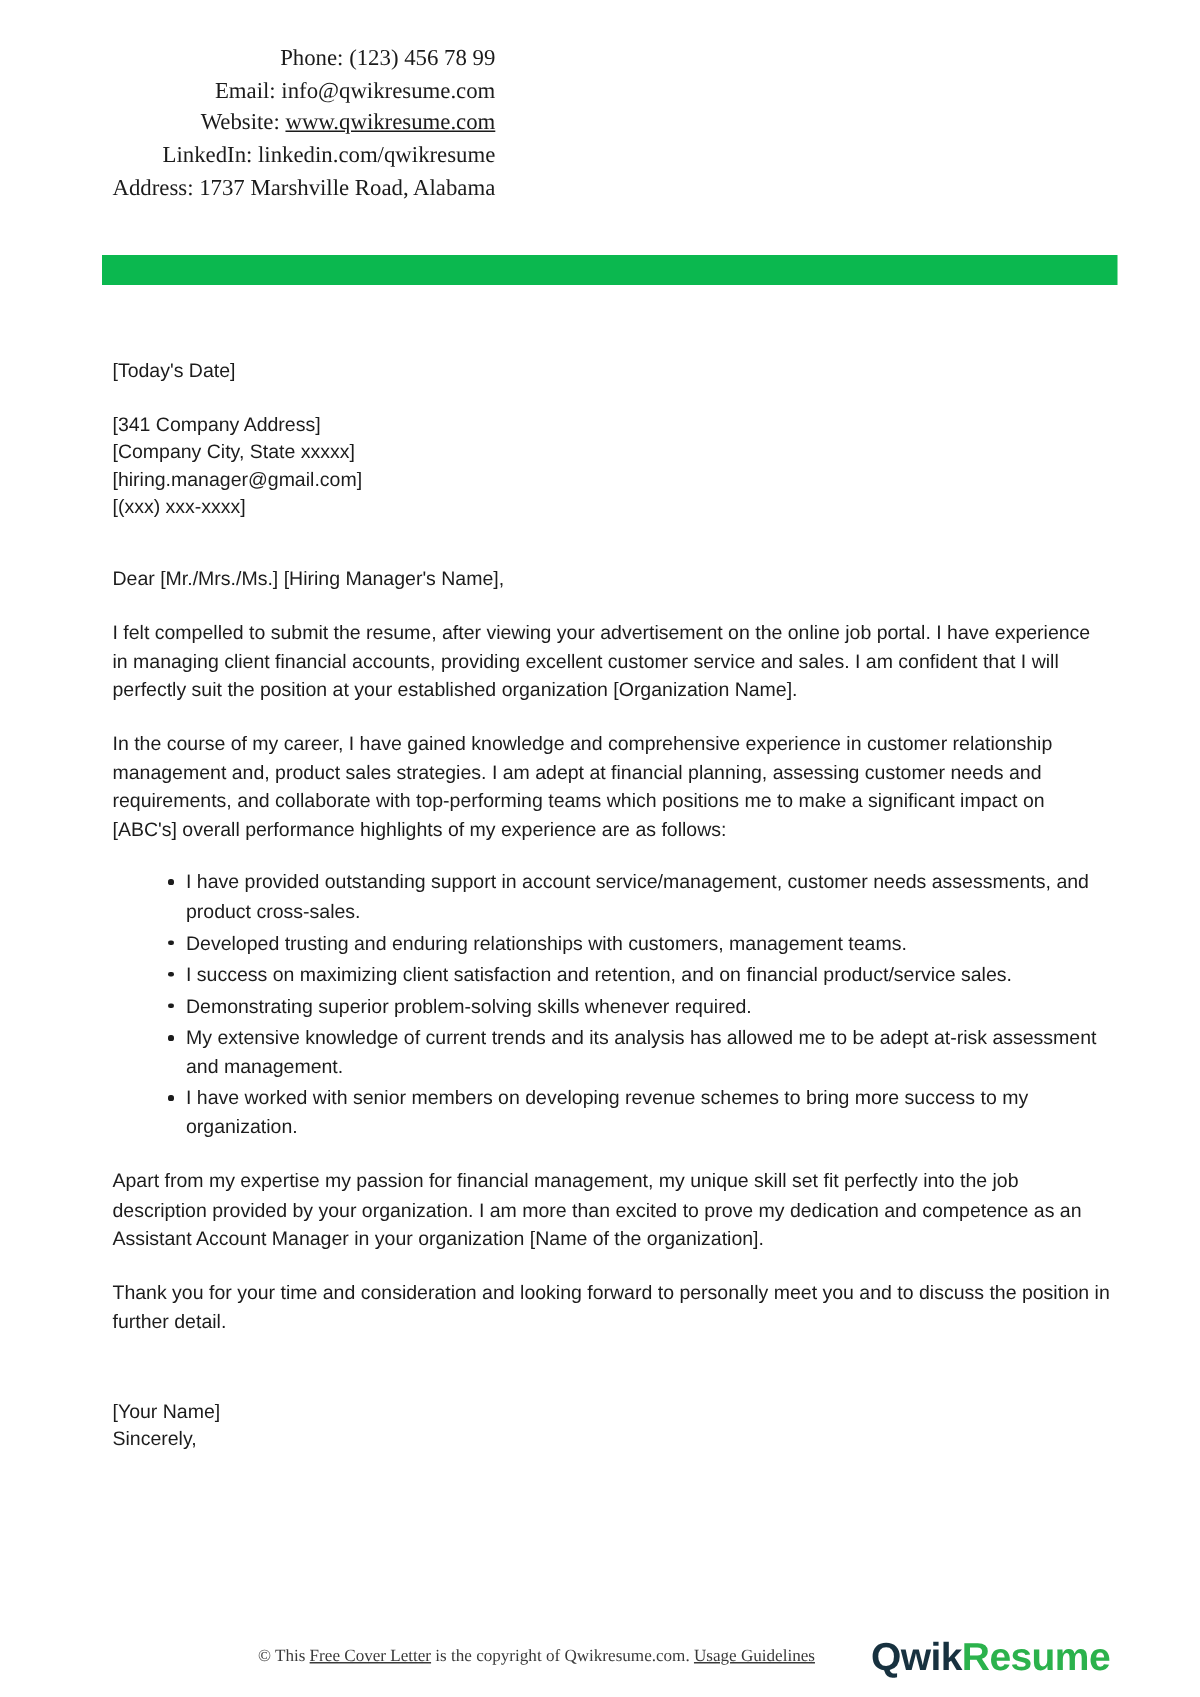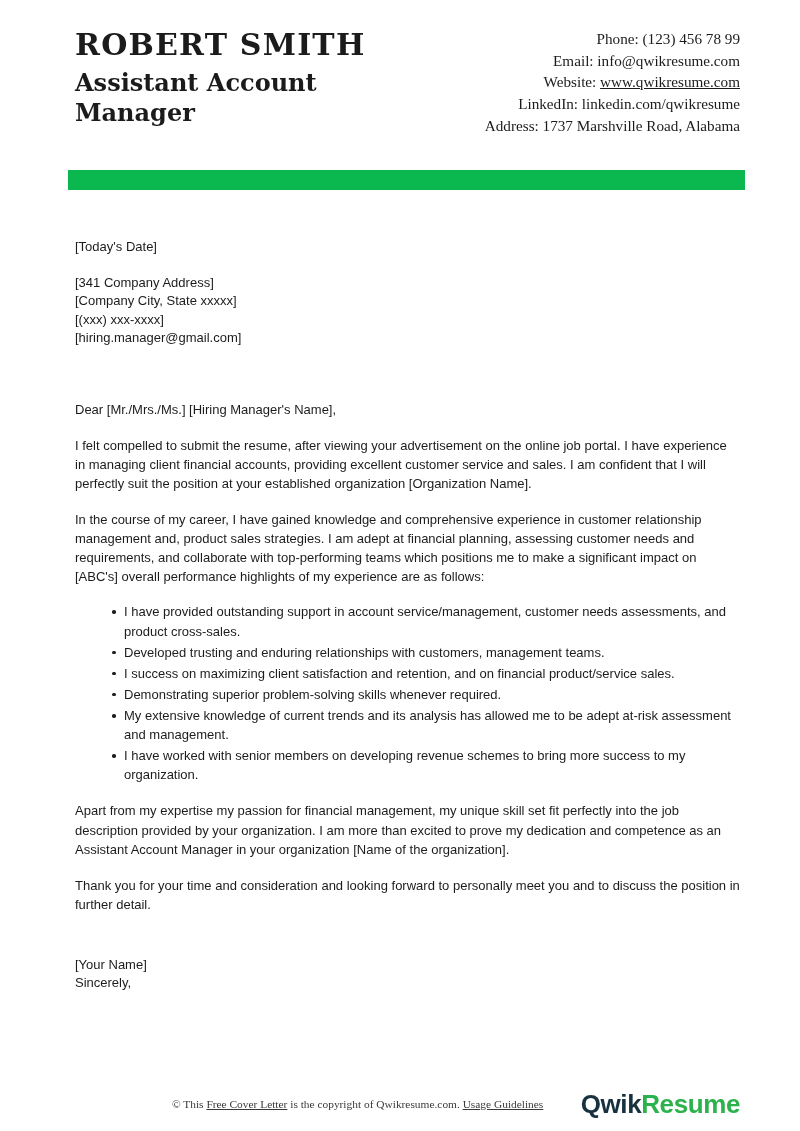--- a/index.html
+++ b/index.html
@@ -91,21 +91,21 @@
   .date-line {
     margin-top: 47px;
   }
   .recipient {
     margin-top: 18px;
   }
   .recipient div {
     line-height: 1.42;
   }
   .salutation {
-    margin-top: 52px;
+    margin-top: 28px;
   }
   p.para {
     margin: 17px 0 0 0;
     text-align: left;
   }
   ul.highlights {
     margin: 16px 0 0 0;
     padding: 0 0 0 37px;
     list-style: none;
   }
@@ -169,24 +169,20 @@
   }
   .logo .logo-qwik { color: #17313f; }
   .logo .logo-resume { color: #2bb24c; }
 </style>
 </head>
 <body>
 
 <div class="page">
 
   <div class="header">
-    <div class="identity">
-      <h1 class="full-name">ROBERT SMITH</h1>
-      <div class="job-title">Assistant Account Manager</div>
-    </div>
 
     <div class="contact-block">
       <div class="contact-line">Phone: (123) 456 78 99</div>
       <div class="contact-line">Email: info@qwikresume.com</div>
       <div class="contact-line"><span>Website: </span><span class="contact-link">www.qwikresume.com</span></div>
       <div class="contact-line">LinkedIn: linkedin.com/qwikresume</div>
       <div class="contact-line address-line">Address: 1737 Marshville Road, Alabama</div>
     </div>
   </div>
 
@@ -194,22 +190,22 @@
     <div class="green-bar"></div>
   </div>
 
   <div class="body-content">
 
     <div class="date-line">[Today's Date]</div>
 
     <div class="recipient">
       <div>[341 Company Address]</div>
       <div>[Company City, State xxxxx]</div>
+      <div>[hiring.manager@gmail.com]</div>
       <div>[(xxx) xxx-xxxx]</div>
-      <div>[hiring.manager@gmail.com]</div>
     </div>
 
     <div class="salutation">Dear [Mr./Mrs./Ms.] [Hiring Manager's Name],</div>
 
     <p class="para">I felt compelled to submit the resume, after viewing your advertisement on the online job portal. I have experience in managing client financial accounts, providing excellent customer service and sales. I am confident that I will perfectly suit the position at your established organization [Organization Name].</p>
     <p class="para">In the course of my career, I have gained knowledge and comprehensive experience in customer relationship management and, product sales strategies. I am adept at financial planning, assessing customer needs and requirements, and collaborate with top-performing teams which positions me to make a significant impact on [ABC's] overall performance highlights of my experience are as follows:</p>
 
     <ul class="highlights">
       <li>I have provided outstanding support in account service/management, customer needs assessments, and product cross-sales.</li>
       <li>Developed trusting and enduring relationships with customers, management teams.</li>

